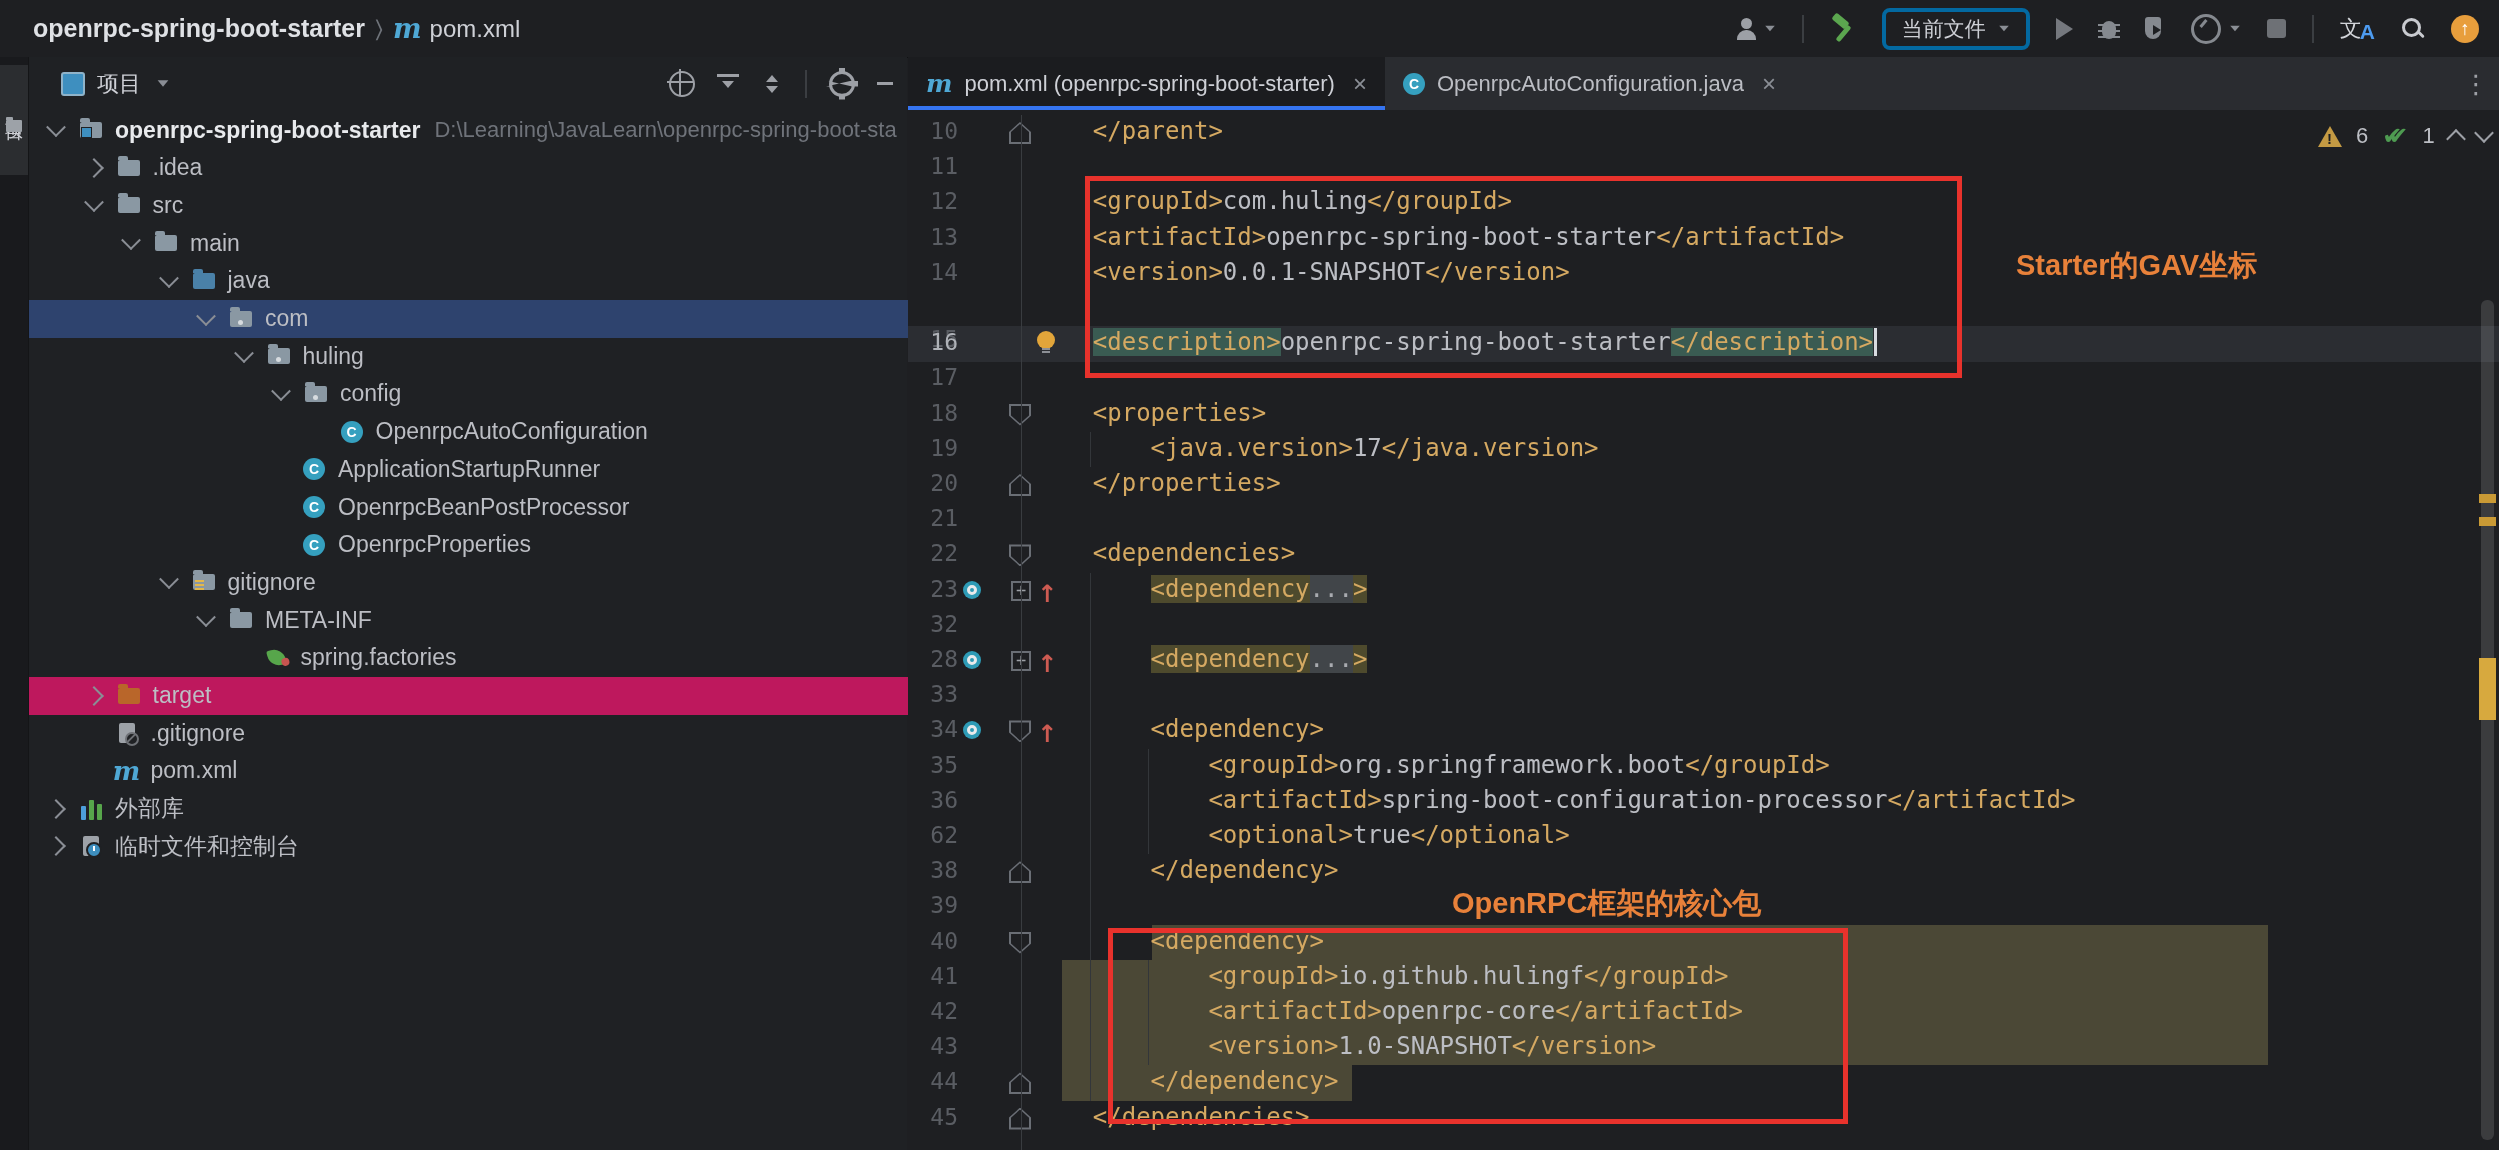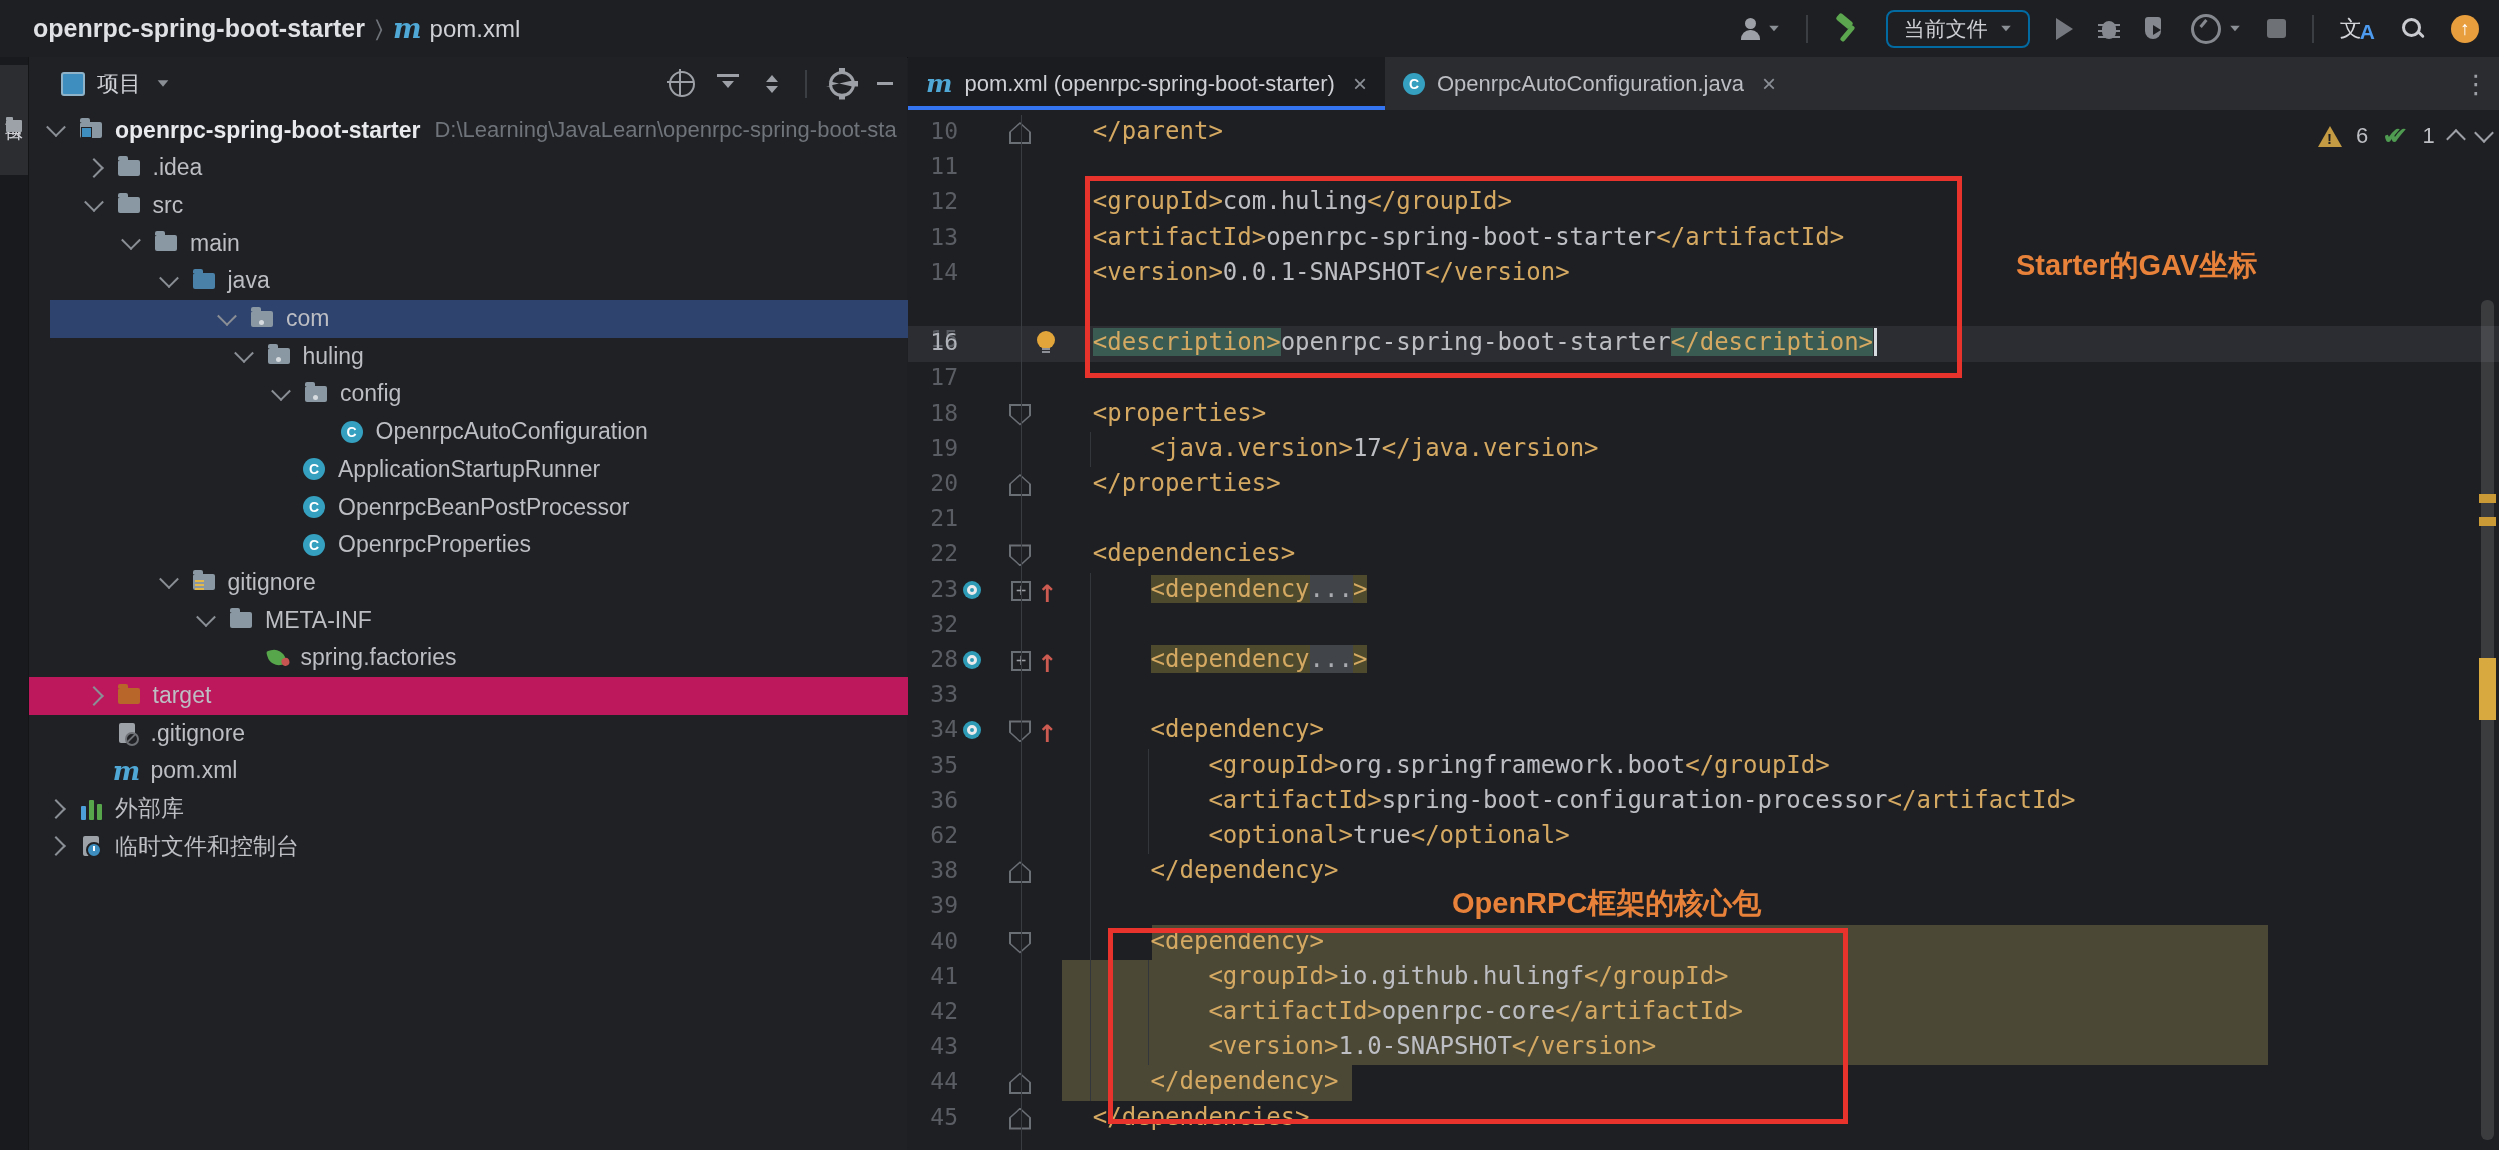--- a/index.html
+++ b/index.html
@@ -16,21 +16,21 @@
   .crumb-file{font-size:24px;color:#CED0D6;margin-left:8px;}
   .tb-right{position:absolute;right:0;top:0;height:57px;display:flex;align-items:center;gap:26px;padding-right:20px;}
   .tb-sep{width:2px;height:28px;background:#3B3E42;}
   .dd{width:0;height:0;border-left:6px solid transparent;border-right:6px solid transparent;border-top:7px solid #8A8E95;}
   .person{position:relative;width:22px;height:22px;}
   .person::before{content:"";position:absolute;left:5px;top:0;width:11px;height:11px;border-radius:50%;background:#9DA0A6;}
   .person::after{content:"";position:absolute;left:1px;top:12px;width:19px;height:10px;border-radius:9px 9px 0 0;background:#9DA0A6;}
   .hammer{position:relative;width:26px;height:26px;}
   .hammer::before{content:"";position:absolute;left:11px;top:8px;width:5px;height:19px;background:#5BA64F;transform:rotate(40deg);border-radius:2px;}
   .hammer::after{content:"";position:absolute;left:2px;top:1px;width:17px;height:8px;background:#5BA64F;transform:rotate(40deg);border-radius:2px;}
-  .runwidget{display:flex;align-items:center;gap:12px;border:2px solid #0369a1;border-radius:8px;height:34px;padding:0 16px;color:#CED0D6;font-size:21px;}
+  .runwidget{display:flex;align-items:center;gap:12px;border:4px solid #0369a1;border-radius:8px;height:34px;padding:0 16px;color:#CED0D6;font-size:21px;}
   .play{width:0;height:0;border-left:17px solid #75787E;border-top:11px solid transparent;border-bottom:11px solid transparent;}
   .bug{position:relative;width:20px;height:24px;}
   .bug::before{content:"";position:absolute;left:3px;top:4px;width:14px;height:18px;background:#85898F;border-radius:7px;}
   .bug::after{content:"";position:absolute;left:-1px;top:7px;width:22px;height:2px;background:#85898F;box-shadow:0 6px 0 #85898F,0 12px 0 #85898F;}
   .cov{position:relative;width:20px;height:24px;}
   .cov::before{content:"";position:absolute;left:0;top:0;width:16px;height:22px;background:#85898F;border-radius:3px 3px 8px 8px;}
   .cov::after{content:"";position:absolute;left:8px;top:8px;border-left:8px solid #1E1F22;border-top:5px solid transparent;border-bottom:5px solid transparent;}
   .prof{position:relative;width:24px;height:24px;border:3px solid #85898F;border-radius:50%;}
   .prof::before{content:"";position:absolute;left:8px;top:2px;width:3px;height:9px;background:#85898F;transform:rotate(40deg);}
   .stop{width:19px;height:19px;background:#6E7176;border-radius:3px;}
@@ -66,21 +66,21 @@
                  border-top:7px solid #9DA0A6;box-shadow:0 0 0 transparent;}
   .colall::before{content:"";position:absolute;left:5px;top:2px;border-left:6px solid transparent;border-right:6px solid transparent;border-bottom:7px solid #9DA0A6;}
   .colall::after{content:"";position:absolute;left:5px;top:13px;border-left:6px solid transparent;border-right:6px solid transparent;border-top:7px solid #9DA0A6;}
   .gear{position:relative;width:20px;height:20px;border:3px solid #9DA0A6;border-radius:50%;}
   .gear::before{content:"";position:absolute;left:7px;top:-6px;width:6px;height:32px;background:#9DA0A6;clip-path:polygon(0 0,100% 0,100% 18%,0 18%,0 82%,100% 82%,100% 100%,0 100%);}
   .gear::after{content:"";position:absolute;left:-6px;top:7px;width:32px;height:6px;background:#9DA0A6;clip-path:polygon(0 0,18% 0,18% 100%,0 100%,82% 0 ,100% 0,100% 100%,82% 100%);}
   .hide-min{width:16px;height:3px;background:#9DA0A6;}
 
   
   .trow{position:absolute;left:0;width:878px;height:38px;display:flex;align-items:center;white-space:nowrap;overflow:hidden;font-size:23px;}
-  .trow.selb{background:#2E436E;margin-left:21px;}
+  .trow.selb{background:#2E436E;}
   .trow.selo{background:#be185d;}
   .chev{width:12px;height:12px;border-right:2.5px solid #8A8E95;border-bottom:2.5px solid #8A8E95;flex:none;margin-right:16px;}
   .chev.v{transform:rotate(45deg) translate(-2px,-2px);}
   .chev.r{transform:rotate(-45deg);}
   .chev.none{border:none;}
   .ticon{flex:none;margin-right:12px;position:relative;width:24px;height:22px;display:flex;align-items:center;justify-content:center;}
   .fold16{width:22px;height:16px;border-radius:2px;position:relative;background:#8A98A3;}
   .fold16::before{content:"";position:absolute;top:-4px;left:0;width:10px;height:4px;background:inherit;border-radius:2px 2px 0 0;}
   .pkg-dot{position:absolute;left:8px;top:9px;width:5px;height:5px;border-radius:50%;background:#D6DBDF;}
   .res-lines{position:absolute;left:2px;top:6px;width:9px;height:2px;background:#E3B84C;box-shadow:0 4px 0 #E3B84C,0 8px 0 #E3B84C;}

